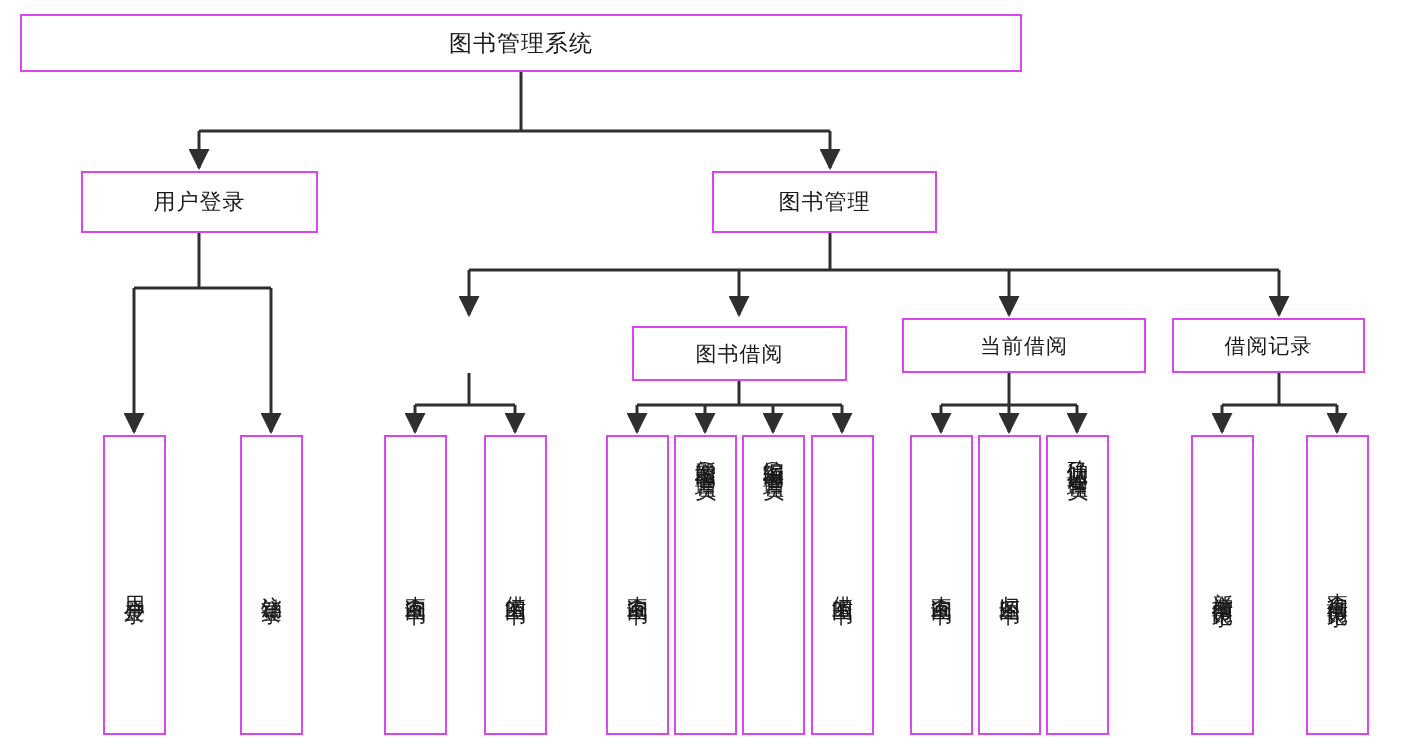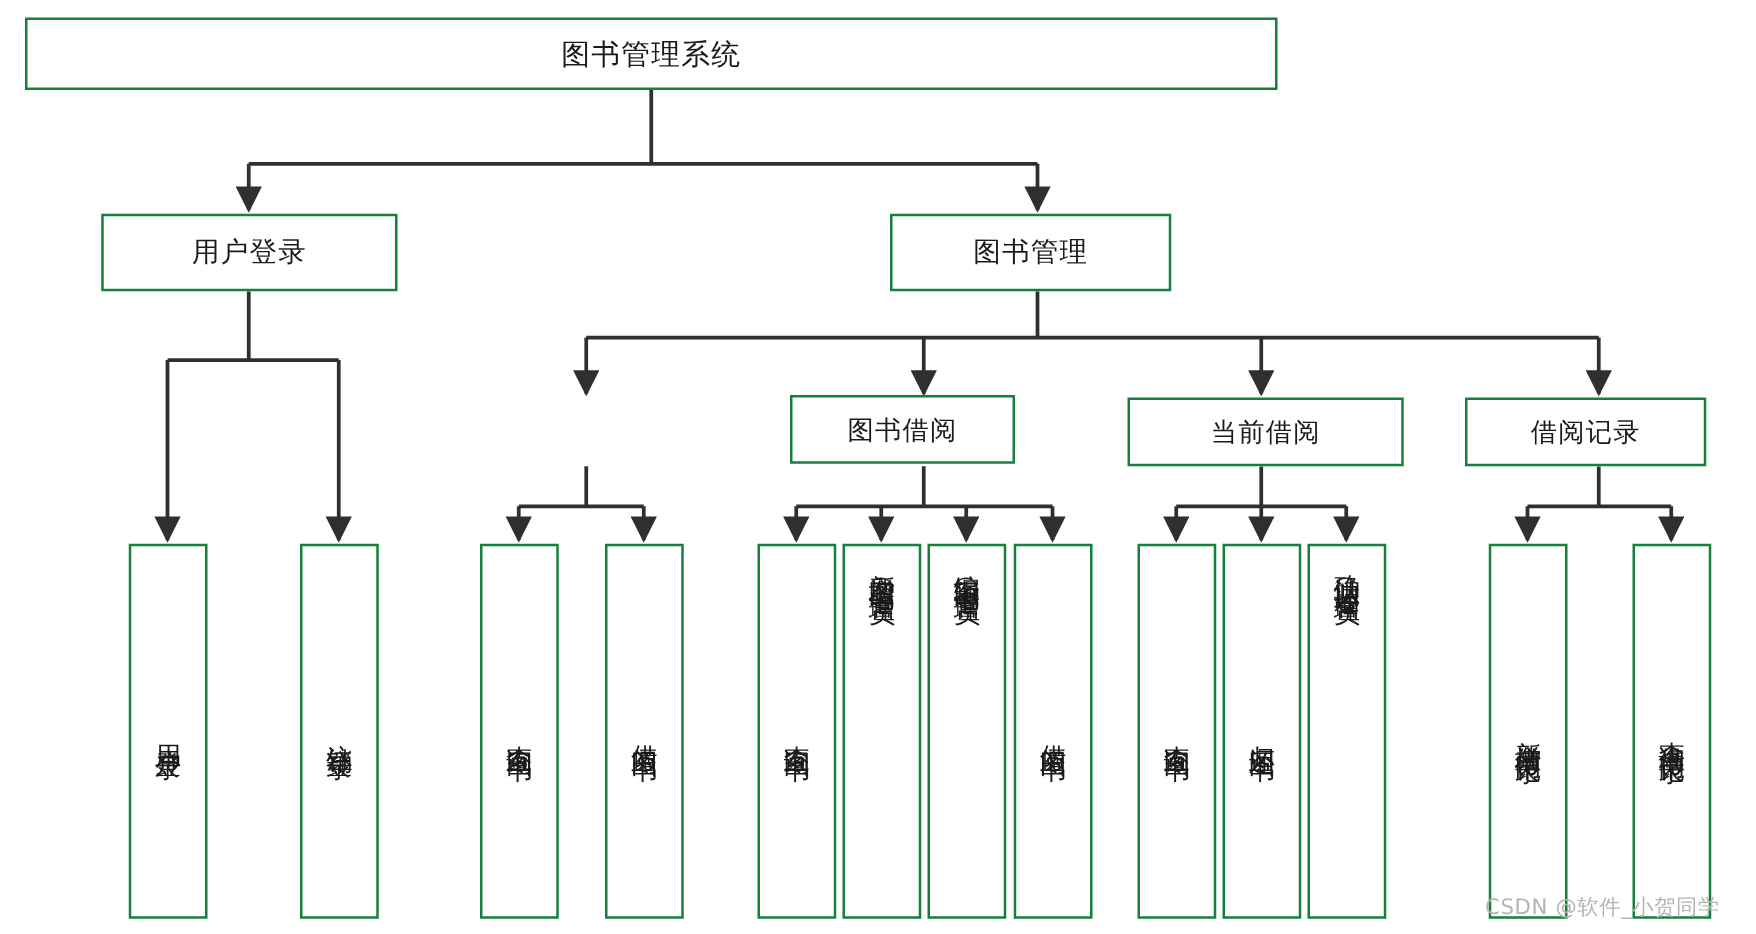--- a/index.html
+++ b/index.html
@@ -21,21 +21,21 @@
     left: 0;
     top: 0;
     width: 1405px;
     height: 747px;
     pointer-events: none;
   }
   .node {
     position: absolute;
     box-sizing: border-box;
     background: #ffffff;
-    border: 2px solid #15803d;
+    border: 2px solid #d946ef;
     display: flex;
     align-items: center;
     justify-content: center;
     color: #1a1a1a;
   }
   .node.root {
     font-size: 23px;
   }
   .node.level2 {
     font-size: 22px;
@@ -132,24 +132,24 @@
     <span class="hlabel">图书管理系统</span>
   </div>
 
   <div class="node level2" style="left:81px; top:171px; width:237px; height:62px;">
     <span class="hlabel">用户登录</span>
   </div>
   <div class="node level2" style="left:712px; top:171px; width:225px; height:62px;">
     <span class="hlabel">图书管理</span>
   </div>
 
-  <div class="node level3" style="left:632px; top:316px; width:180px; height:55px;">
+  <div class="node level3" style="left:632px; top:326px; width:215px; height:55px;">
     <span class="hlabel">图书借阅</span>
   </div>
-  <div class="node level3" style="left:902px; top:318px; width:221px; height:55px;">
+  <div class="node level3" style="left:902px; top:318px; width:244px; height:55px;">
     <span class="hlabel">当前借阅</span>
   </div>
   <div class="node level3" style="left:1172px; top:318px; width:193px; height:55px;text-align:right;">
     <span class="hlabel">借阅记录</span>
   </div>
 
   <div class="node leaf" style="left:103px; top:435px; width:63px; height:300px;">
     <span class="vlabel">用户登录</span>
   </div>
   <div class="node leaf" style="left:240px; top:435px; width:63px; height:300px;">
@@ -186,15 +186,14 @@
     <span class="vlabel">确认归还（管理员）</span>
   </div>
 
   <div class="node leaf" style="left:1191px; top:435px; width:63px; height:300px;">
     <span class="vlabel">新增借阅记录</span>
   </div>
   <div class="node leaf" style="left:1306px; top:435px; width:63px; height:300px;">
     <span class="vlabel">查询借阅记录</span>
   </div>
 
-  <div id="watermark">CSDN @软件_小贺同学</div>
 
 </div>
 
 </body></html>

